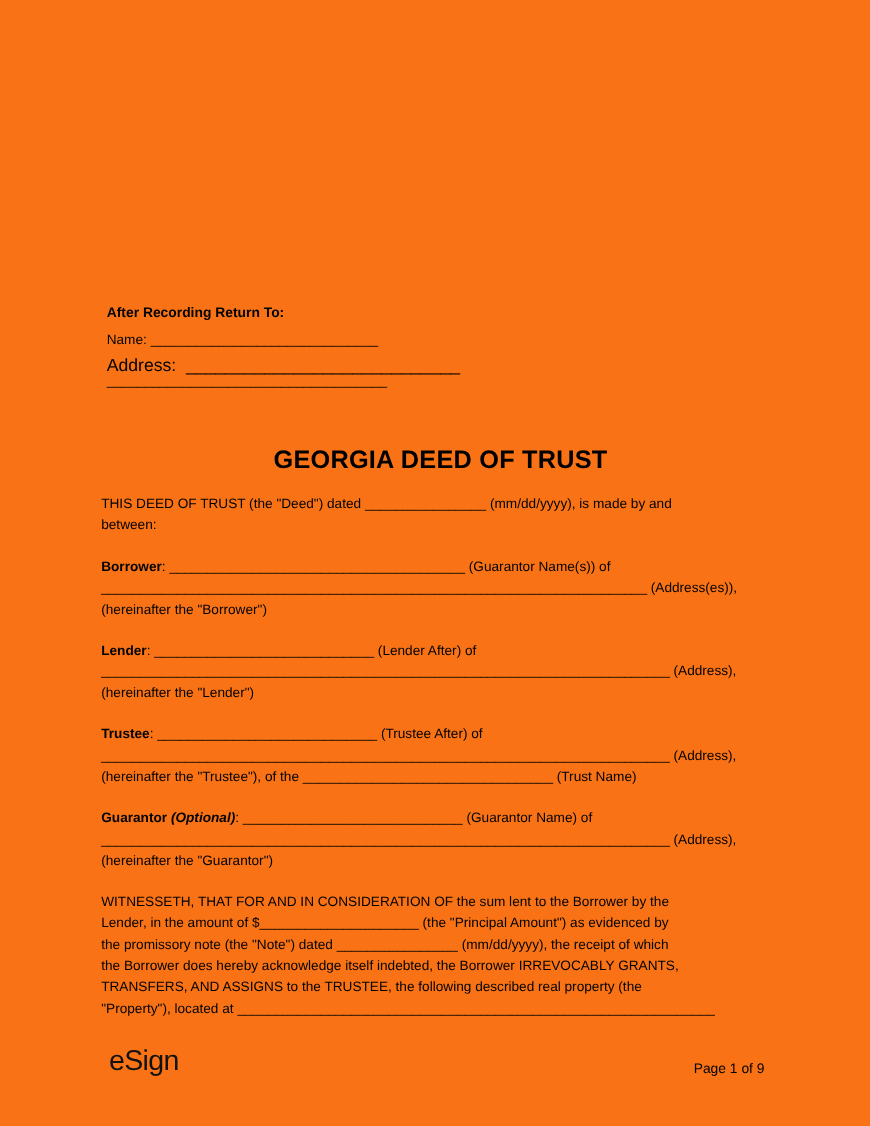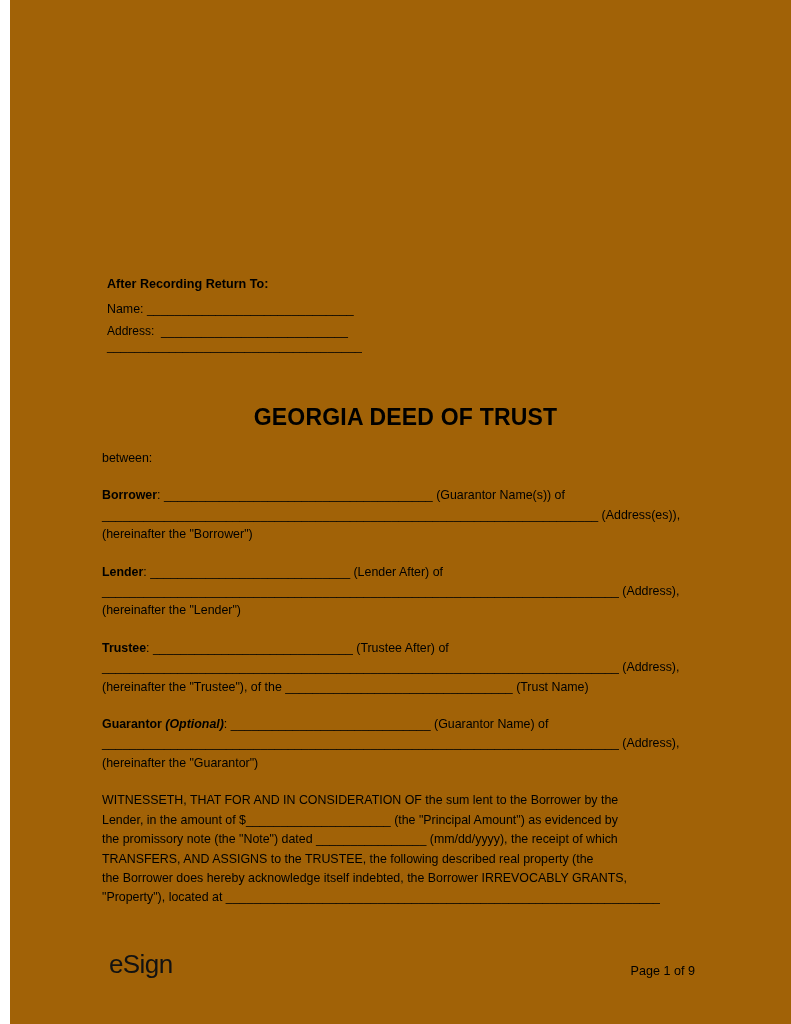--- a/index.html
+++ b/index.html
@@ -1,26 +1,26 @@
 <!DOCTYPE html>
 <html><head>
 <meta charset="utf-8">
 <style>
   html,body { margin:0; padding:0; }
   body {
     width:791px; height:1024px; background:#ffffff; position:relative;
     font-family:"Liberation Sans","DejaVu Sans",sans-serif; color:#000;
     overflow:hidden;
   }
-  .page { position:absolute; inset:0; background:#a16207;margin-left:10px; }
+  .page { position:absolute; inset:0; background:#f97316; }
 
   
   .rb-heading   { position:absolute; left:97px; top:277px; font-size:12.6px; font-weight:bold; white-space:pre; }
   .rb-name      { position:absolute; left:97px; top:302px; font-size:12.4px; white-space:pre; }
-  .rb-address   { position:absolute; left:97px; top:324px; font-size:12px; white-space:pre; }
+  .rb-address   { position:absolute; left:97px; top:324px; font-size:16px; white-space:pre; }
   .rb-standalone{ position:absolute; left:97px; top:339px; font-size:12.4px; white-space:pre; }
 
   
   .title {
     position:absolute; left:0; right:0; top:404px; margin:0;
     text-align:center; font-size:23px; font-weight:bold; letter-spacing:0.2px;padding-left:10px;
   }
 
   
   .content { position:absolute; left:92px; top:449px; width:625px; font-size:12.4px; line-height:19.4px; }
@@ -44,20 +44,21 @@
   <div class="rb-heading">After Recording Return To:</div>
   <div class="rb-name"><span>Name: </span><span>______________________________</span></div>
   <div class="rb-address"><span>Address:  </span><span>____________________________</span></div>
   <div class="rb-standalone">_____________________________________</div>
 
   <h1 class="title">GEORGIA DEED OF TRUST</h1>
 
   <div class="content">
 
     <p class="para">
+      <span class="line"><span>THIS DEED OF TRUST (the "Deed") dated </span><span>________________</span><span> (mm/dd/yyyy), is made by and</span></span>
       <span class="line">between:</span>
     </p>
 
     <p class="para">
       <span class="line"><span class="b">Borrower</span><span>: </span><span>_______________________________________</span><span> (Guarantor Name(s)) of</span></span>
       <span class="line"><span>________________________________________________________________________</span><span> (Address(es)),</span></span>
       <span class="line">(hereinafter the "Borrower")</span>
     </p>
 
     <p class="para">
@@ -75,22 +76,22 @@
     <p class="para">
       <span class="line"><span class="b">Guarantor</span><span class="b it"> (Optional)</span><span>: </span><span>_____________________________</span><span> (Guarantor Name) of</span></span>
       <span class="line"><span>___________________________________________________________________________</span><span> (Address),</span></span>
       <span class="line">(hereinafter the "Guarantor")</span>
     </p>
 
     <p class="para">
       <span class="line">WITNESSETH, THAT FOR AND IN CONSIDERATION OF the sum lent to the Borrower by the</span>
       <span class="line"><span>Lender, in the amount of $</span><span>_____________________</span><span> (the "Principal Amount") as evidenced by</span></span>
       <span class="line"><span>the promissory note (the "Note") dated </span><span>________________</span><span> (mm/dd/yyyy), the receipt of which</span></span>
+      <span class="line">the Borrower does hereby acknowledge itself indebted, the Borrower IRREVOCABLY GRANTS,</span>
       <span class="line">TRANSFERS, AND ASSIGNS to the TRUSTEE, the following described real property (the</span>
-      <span class="line">the Borrower does hereby acknowledge itself indebted, the Borrower IRREVOCABLY GRANTS,</span>
       <span class="line"><span>"Property"), located at </span><span>_______________________________________________________________</span></span>
     </p>
 
   </div>
 
   <div class="logo">eSign</div>
   <div class="pagenum">Page 1 of 9</div>
 
 </div>
 

